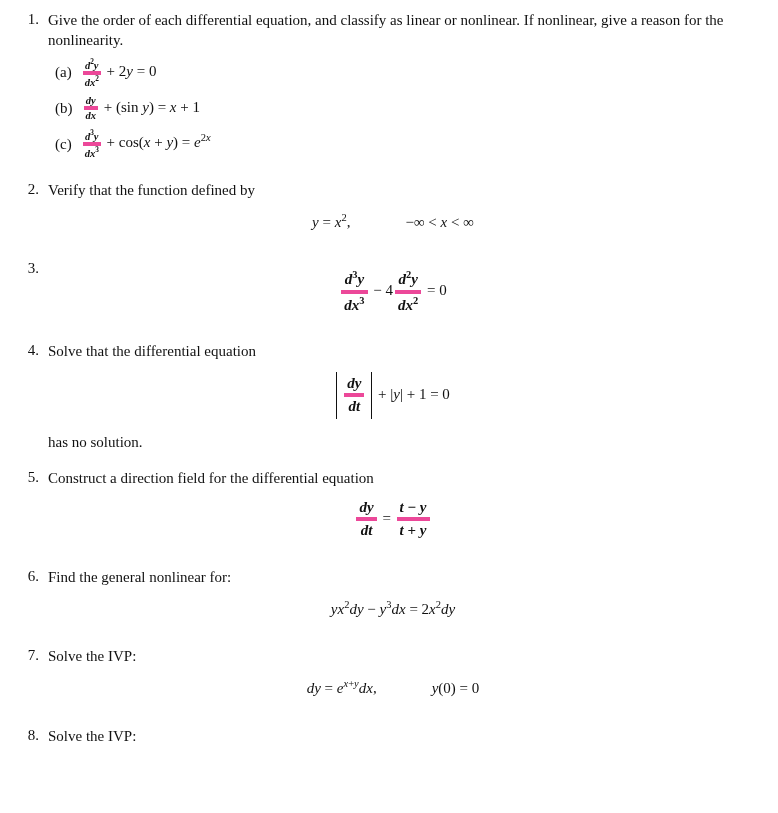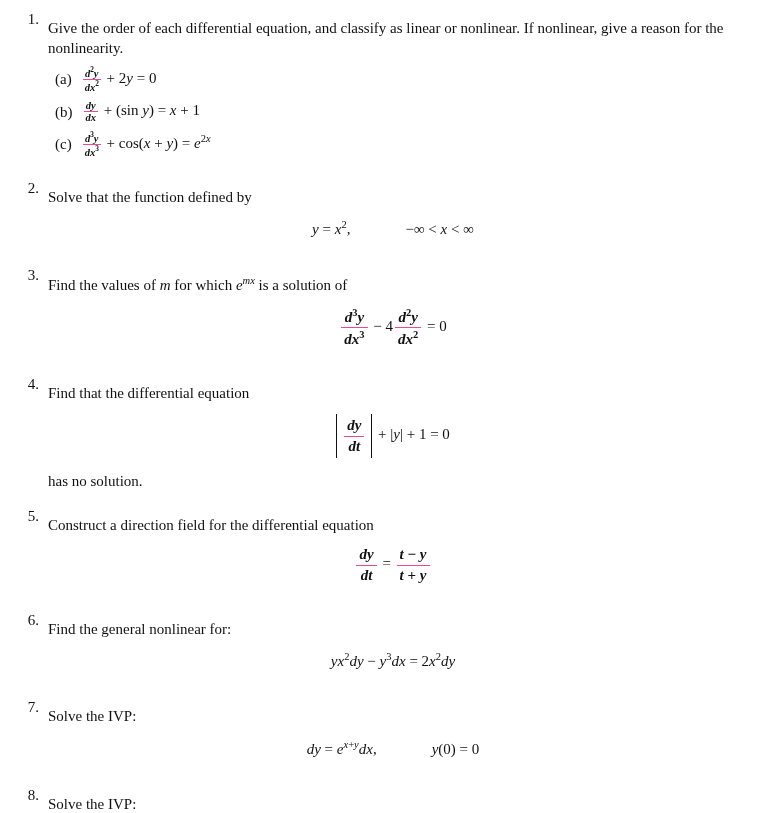--- a/index.html
+++ b/index.html
@@ -6,31 +6,31 @@
   html,body { background:#ffffff; }
   body {
     width:778px; height:813px; overflow:hidden;
     color:#111; font-family:"Liberation Serif", serif;
     font-size:15px; line-height:1.35;
   }
   .page { padding:9px 16px 0 14px; }
   .prob { display:flex; margin-bottom:13px; }
   .pnum { flex:0 0 34px; text-align:right; padding-right:9px; white-space:nowrap; }
   .pbody { flex:1; min-width:0; }
-  .ptext { margin:9px 0 2px; }
+  .ptext { margin:1px 0 2px; }
   .disp { text-align:center; margin:11px 24px 13px 0; }
   .parts { margin-top:7px; padding-left:7px; }
   .part { display:flex; align-items:center; margin:7px 0; }
   .plabel { margin-right:9px; }
   .pmath { display:inline-block; }
   i { font-style:italic; }
   sup { font-size:0.7em; }
   .frac { display:inline-block; vertical-align:middle; text-align:center; line-height:1.15; margin:0 2px;font-weight:bold; }
   .frac .num { display:block; padding:0 3px 1px; }
-  .frac .den { display:block; border-top:1px solid #ec4899; padding:1px 3px 0; }
+  .frac .den { display:block; border-top:4px solid #ec4899; padding:1px 3px 0; }
   .sfrac { font-size:10.5px; line-height:1.1; }
   .sfrac .num { padding:0 2px 0; }
   .sfrac .den { padding:0 2px 0; }
   .gap { display:inline-block; width:55px; }
   .bigabs {
     display:inline-block; vertical-align:middle;
     border-left:1px solid #111; border-right:1px solid #111;
     padding:3px 5px; margin-right:2px;
   }
 </style>
@@ -56,37 +56,36 @@
           <span class="plabel">(c)</span>
           <span class="pmath"><span class="frac sfrac"><span class="num"><i>d</i><sup>3</sup><i>y</i></span><span class="den"><i>dx</i><sup>3</sup></span></span> + cos(<i>x</i> + <i>y</i>) = <i>e</i><sup>2<i>x</i></sup></span>
         </div>
       </div>
     </div>
   </div>
 
   <div class="prob">
     <div class="pnum">2.</div>
     <div class="pbody">
-      <div class="ptext">Solve that the function defined by</div>
+      <div class="ptext">Verify that the function defined by</div>
       <div class="disp"><i>y</i> = <i>x</i><sup>2</sup>,<span class="gap"></span>−∞ &lt; <i>x</i> &lt; ∞</div>
     </div>
   </div>
 
   <div class="prob">
     <div class="pnum">3.</div>
     <div class="pbody">
-      <div class="ptext">Find the values of <i>m</i> for which <i>e</i><sup><i>mx</i></sup> is a solution of</div>
       <div class="disp"><span class="frac"><span class="num"><i>d</i><sup>3</sup><i>y</i></span><span class="den"><i>dx</i><sup>3</sup></span></span> − 4<span class="frac"><span class="num"><i>d</i><sup>2</sup><i>y</i></span><span class="den"><i>dx</i><sup>2</sup></span></span> = 0</div>
     </div>
   </div>
 
   <div class="prob">
     <div class="pnum">4.</div>
     <div class="pbody">
-      <div class="ptext">Find that the differential equation</div>
+      <div class="ptext">Solve that the differential equation</div>
       <div class="disp"><span class="bigabs"><span class="frac"><span class="num"><i>dy</i></span><span class="den"><i>dt</i></span></span></span> + |<i>y</i>| + 1 = 0</div>
       <div class="ptext">has no solution.</div>
     </div>
   </div>
 
   <div class="prob">
     <div class="pnum">5.</div>
     <div class="pbody">
       <div class="ptext">Construct a direction field for the differential equation</div>
       <div class="disp"><span class="frac"><span class="num"><i>dy</i></span><span class="den"><i>dt</i></span></span> = <span class="frac"><span class="num"><i>t</i> − <i>y</i></span><span class="den"><i>t</i> + <i>y</i></span></span></div>

